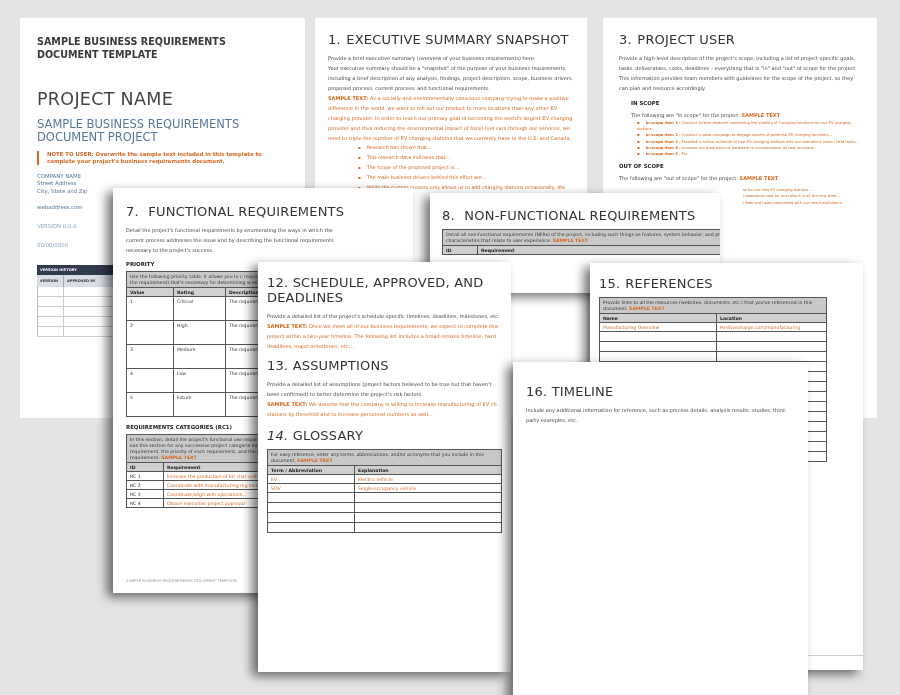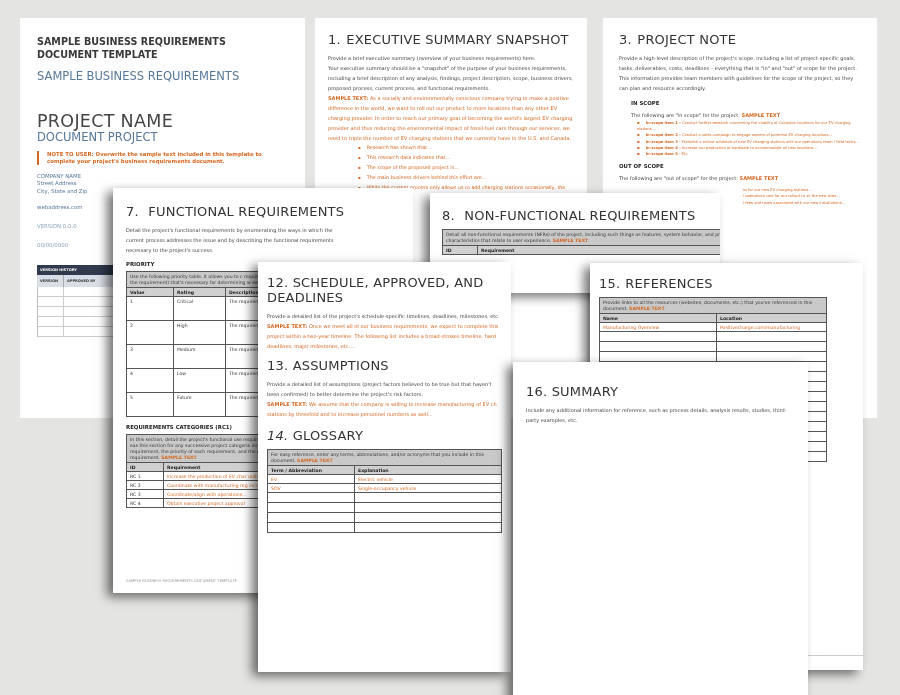--- a/index.html
+++ b/index.html
@@ -20,22 +20,22 @@
   .bul{font-size:4.8px;color:#d4661f;line-height:10px;padding-left:22px;margin:0;}
   .bul div:before{content:"\25AA";margin-right:6px;font-size:4px;}
   .bul.small{line-height:6.2px;padding-left:18px;}
   .empty-row td{height:6px;}
 </style>
 </head>
 <body>
 
 <div class="page" style="left:20px;top:18px;width:285px;height:400px;padding:18px 17px;">
   <div style="font-size:9.6px;font-weight:bold;color:#3a3a3a;line-height:12.5px;width:240px;">SAMPLE BUSINESS REQUIREMENTS DOCUMENT TEMPLATE</div>
+  <div style="font-size:17.5px;color:#444;margin-top:28px;letter-spacing:0.3px;">PROJECT NAME</div>
   <div style="font-size:11.5px;color:#56789a;margin-top:9px;line-height:13px;">SAMPLE BUSINESS REQUIREMENTS</div>
-  <div style="font-size:17.5px;color:#444;margin-top:28px;letter-spacing:0.3px;">PROJECT NAME</div>
   <div style="font-size:11.5px;color:#56789a;line-height:13px;">DOCUMENT PROJECT</div>
   <div style="margin-top:7px;border-left:2.5px solid #d4661f;padding-left:8px;">
     <div style="font-size:5.4px;font-weight:bold;color:#d4661f;line-height:7px;">NOTE TO USER: Overwrite the sample text included in this template to complete your project's business requirements document.</div>
   </div>
   <div style="margin-top:8px;font-size:5.4px;color:#56789a;line-height:7.4px;">
     <div>COMPANY NAME</div>
     <div>Street Address</div>
     <div>City, State and Zip</div>
   </div>
   <div style="font-size:5.4px;color:#56789a;margin-top:9px;">webaddress.com</div>
@@ -65,21 +65,21 @@
   <div class="bul" style="padding-left:30px;">
     <div>Research has shown that…</div>
     <div>This research data indicates that…</div>
     <div>The scope of the proposed project is…</div>
     <div>The main business drivers behind this effort are…</div>
     <div>While the current process only allows us to add charging stations occasionally, the</div>
   </div>
 </div>
 
 <div class="page" style="left:603px;top:18px;width:274px;height:400px;padding:14px 16px;">
-  <div class="h-sec"><span class="num">3.</span> <span>PROJECT NOTE</span></div>
+  <div class="h-sec"><span class="num">3.</span> <span>PROJECT USER</span></div>
   <p class="p">Provide a high-level description of the project's scope, including a list of project-specific goals, tasks, deliverables, costs, deadlines – everything that is "in" and "out" of scope for the project. This information provides team members with guidelines for the scope of the project, so they can plan and resource accordingly.</p>
   <div class="sub" style="margin-left:12px;margin-top:7px;">IN SCOPE</div>
   <p class="p" style="margin-left:12px;"><span>The following are "in scope" for the project:</span> <span class="orange b">SAMPLE TEXT</span></p>
   <div class="bul small" style="font-size:3.7px;">
     <div><span class="b">In-scope item 1</span> <span>– Conduct further research concerning the viability of Canadian locations for our EV charging stations…</span></div>
     <div><span class="b">In-scope item 2</span> <span>– Conduct a sales campaign to engage owners of potential EV charging locations…</span></div>
     <div><span class="b">In-scope item 3</span> <span>- Establish a rollout schedule of new EV charging stations with our operations team / field techs…</span></div>
     <div><span class="b">In-scope item 4</span> <span>– Increase our production of hardware to accommodate all new locations…</span></div>
     <div><span class="b">In-scope item 5</span> <span>- Etc.</span></div>
   </div>
@@ -290,15 +290,15 @@
     <tr class="empty-row">
           <td></td>
           <td></td>
         </tr>
   </tbody>
     </table>
   <div style="position:absolute;left:218px;top:392px;width:55px;border-top:0.8px solid #ccc;"></div>
 </div>
 
 <div class="page shadow" style="left:513px;top:362px;width:295px;height:340px;padding:12px 13px;">
-  <div class="h-sec" style="margin-top:10px;"><span class="num" style="min-width:16px;">16.</span> <span>SUMMARY</span></div>
+  <div class="h-sec" style="margin-top:10px;"><span class="num" style="min-width:16px;">16.</span> <span>TIMELINE</span></div>
   <p class="p">Include any additional information for reference, such as process details, analysis results, studies, third-party examples, etc.</p>
 </div>
 
 </body></html>

